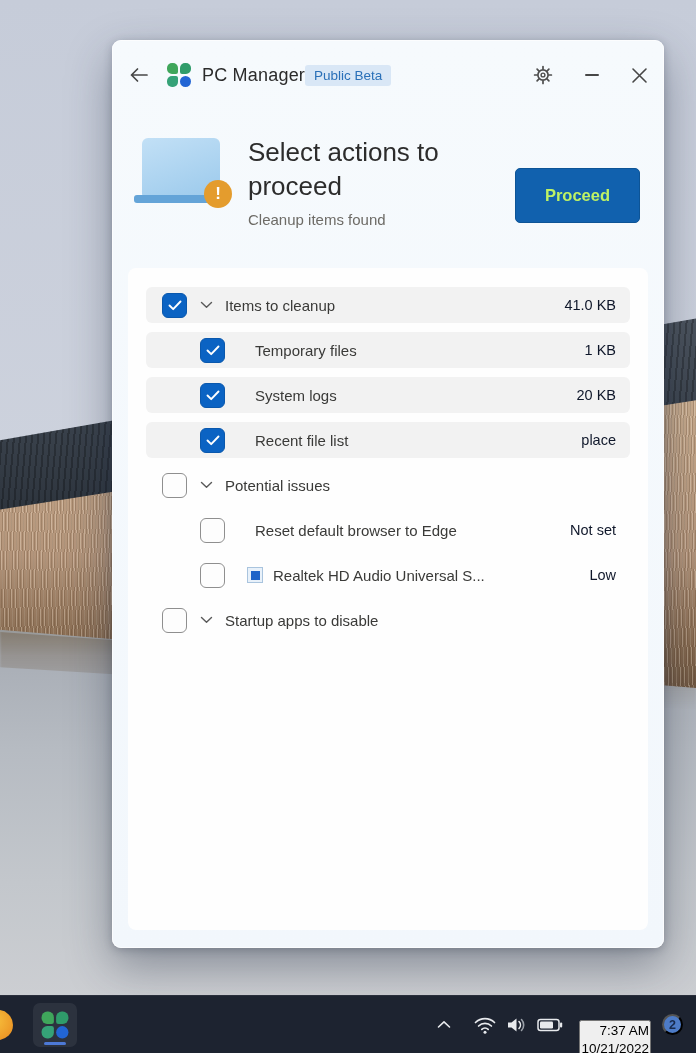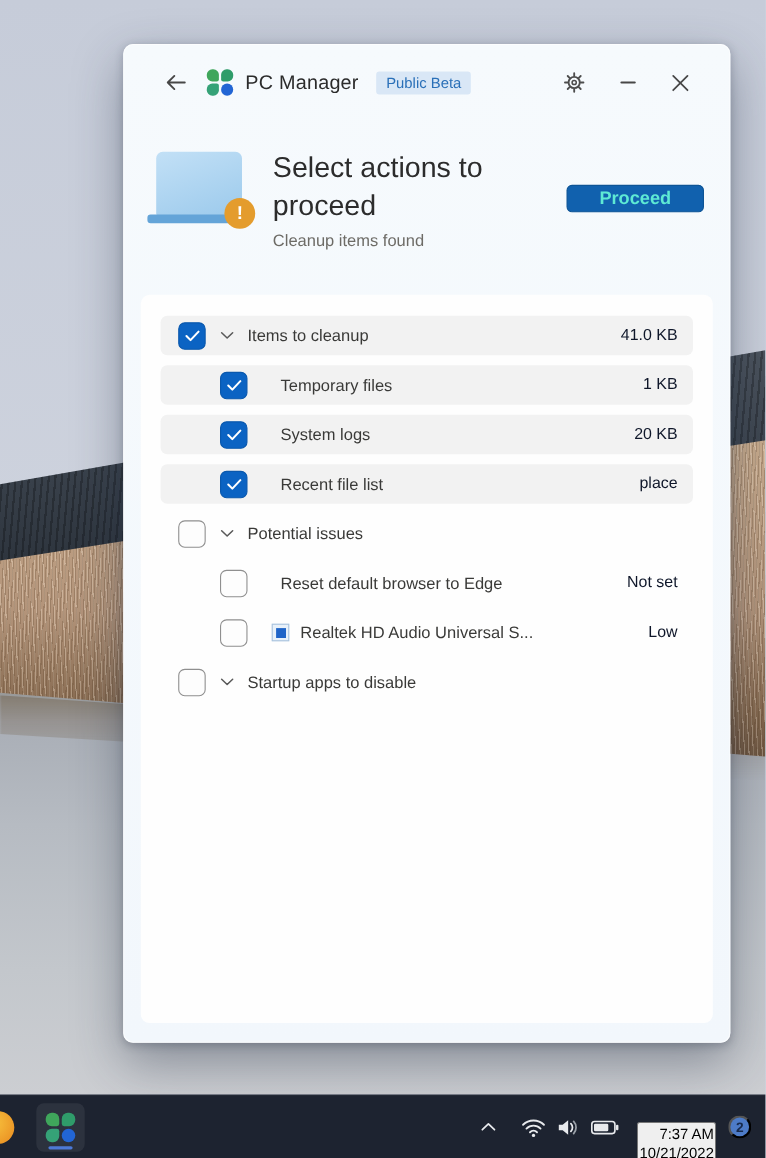--- a/index.html
+++ b/index.html
@@ -27,48 +27,48 @@
          linear-gradient(#4d555f 0%,#3a424c 55%,#2c333c 100%);
        clip-path:polygon(0 62%,100% 4%,100% 43%,0 95%);}
   .reflection{position:absolute;left:0;top:615px;width:100%;height:95px;
        background:linear-gradient(rgba(110,90,66,.55),rgba(110,90,66,0));
        clip-path:polygon(0 18%,100% 70%,100% 100%,0 55%);filter:blur(1px);}
 
   
   .window{position:absolute;left:112px;top:40px;width:552px;height:908px;z-index:5;
           background:linear-gradient(#f6fafd,#f2f7fc);border-radius:9px;
           box-shadow:0 18px 45px rgba(35,45,65,.40),0 2px 8px rgba(35,45,65,.25), inset 0 0 0 1px rgba(255,255,255,.65);}
-  .titlebar{height:70px;display:flex;align-items:center;padding:0 37px;}
+  .titlebar{height:70px;display:flex;align-items:center;padding:0 16px;}
   .icon-btn{background:none;border:none;cursor:pointer;display:flex;align-items:center;justify-content:center;padding:0;color:#474747;}
   .back-btn{margin-right:17px;}
   .pcm-logo{display:grid;grid-template-columns:11px 11px;grid-template-rows:11px 11px;gap:2px;flex:none;}
   .pcm-logo i{display:block;}
   .pcm-logo .l1{background:#3fa65b;border-radius:5px 5px 2px 5px;}
   .pcm-logo .l2{background:#2f9c6a;border-radius:5px 5px 5px 2px;}
   .pcm-logo .l3{background:#35a277;border-radius:5px 2px 5px 5px;}
   .pcm-logo .l4{background:#2265d4;border-radius:50%;}
   .app-title{font-size:18px;color:#2b2b2b;margin-left:11px;letter-spacing:.2px;}
-  .beta-badge{margin-left:16px;background:var(--badge-bg);color:var(--badge-text);font-size:13.5px;
+  .beta-badge{margin-left:0;background:var(--badge-bg);color:var(--badge-text);font-size:13.5px;
               padding:3px 9px;border-radius:3px;}
   .tb-controls{margin-left:auto;display:flex;align-items:center;gap:32px;}
   .min-line{width:14px;height:2px;background:#474747;border-radius:1px;}
 
   .header{display:flex;align-items:flex-start;padding:26px 24px 0 22px;}
   .laptop-wrap{position:relative;width:100px;height:86px;flex:none;margin-top:2px;}
   .laptop-screen{position:absolute;left:8px;top:0;width:78px;height:58px;border-radius:6px 6px 2px 2px;
                  background:linear-gradient(160deg,#c2e0f6,#9ccaec);}
   .laptop-base{position:absolute;left:0;top:57px;width:94px;height:8px;border-radius:3px;background:#64a4d8;}
   .warn-badge{position:absolute;right:2px;top:42px;width:28px;height:28px;border-radius:50%;
               background:var(--warning-orange);color:#fff;display:flex;align-items:center;justify-content:center;
               font-size:17px;font-weight:bold;}
   .header-text{margin-left:14px;width:225px;}
   .header-title{font-size:26px;font-weight:400;color:#2c2c2c;line-height:1.3;}
   .header-sub{font-size:15px;color:#6d6b66;margin-top:7px;}
-  .proceed-btn{margin-left:auto;margin-top:32px;width:125px;height:25px;background:var(--accent-blue);
-               color:#5eead4;font-family:inherit;font-size:16.5px;font-weight:bold;border:1px solid #0d5496;
+  .proceed-btn{margin-left:auto;margin-top:32px;width:125px;height:55px;background:var(--accent-blue);
+               color:#bef264;font-family:inherit;font-size:16.5px;font-weight:bold;border:1px solid #0d5496;
                border-radius:5px;cursor:pointer;}
 
   .panel{position:absolute;left:16px;right:16px;top:228px;height:662px;background:#fefefe;
          border-radius:8px;padding-top:19px;overflow:hidden;}
 
   .row{display:flex;align-items:center;height:36px;margin:0 18px 9px 18px;border-radius:6px;
        padding:0 14px 0 16px;justify-content:space-between;}
   .row.hl{background:var(--row-highlight);}
   .row.child{padding-left:54px;}
   .checkbox{width:25px;height:25px;border-radius:6px;background:#fdfdfd;border:1px solid #8f8f8f;

